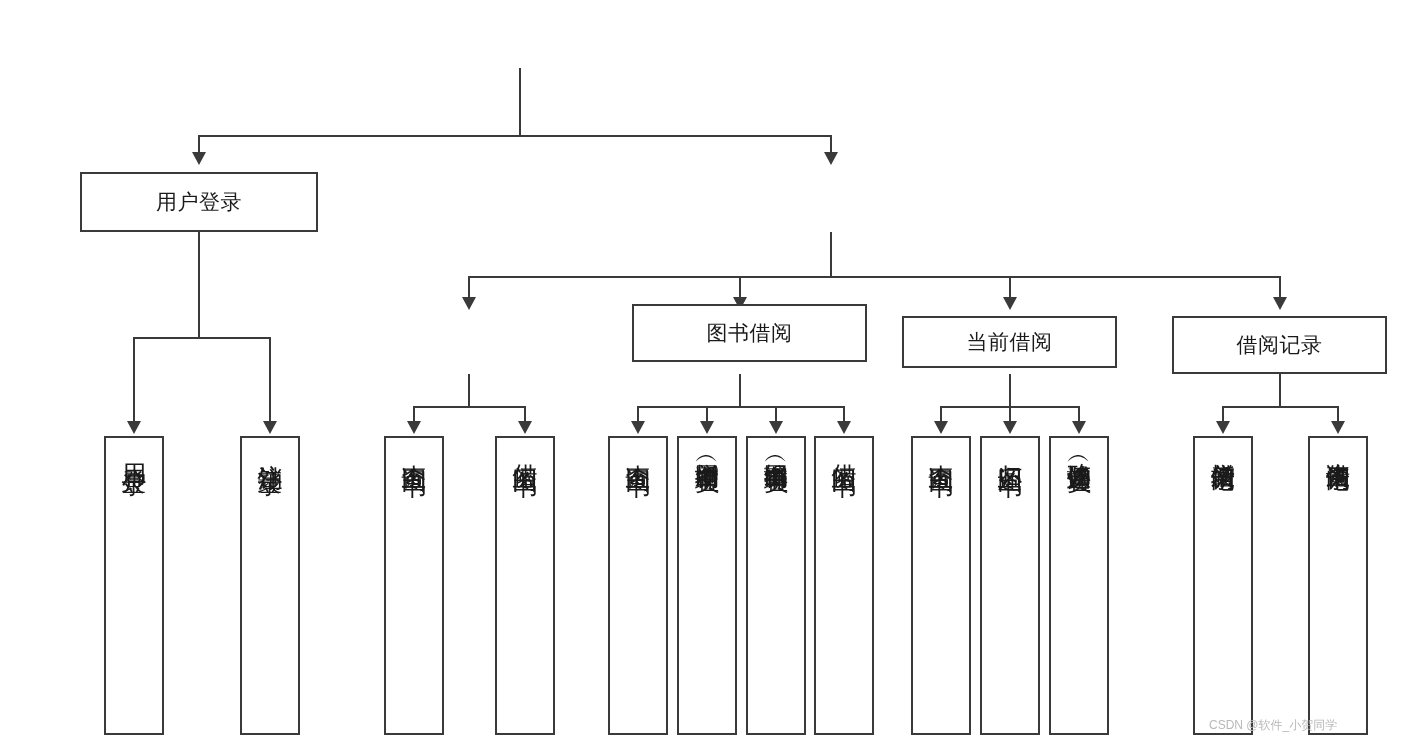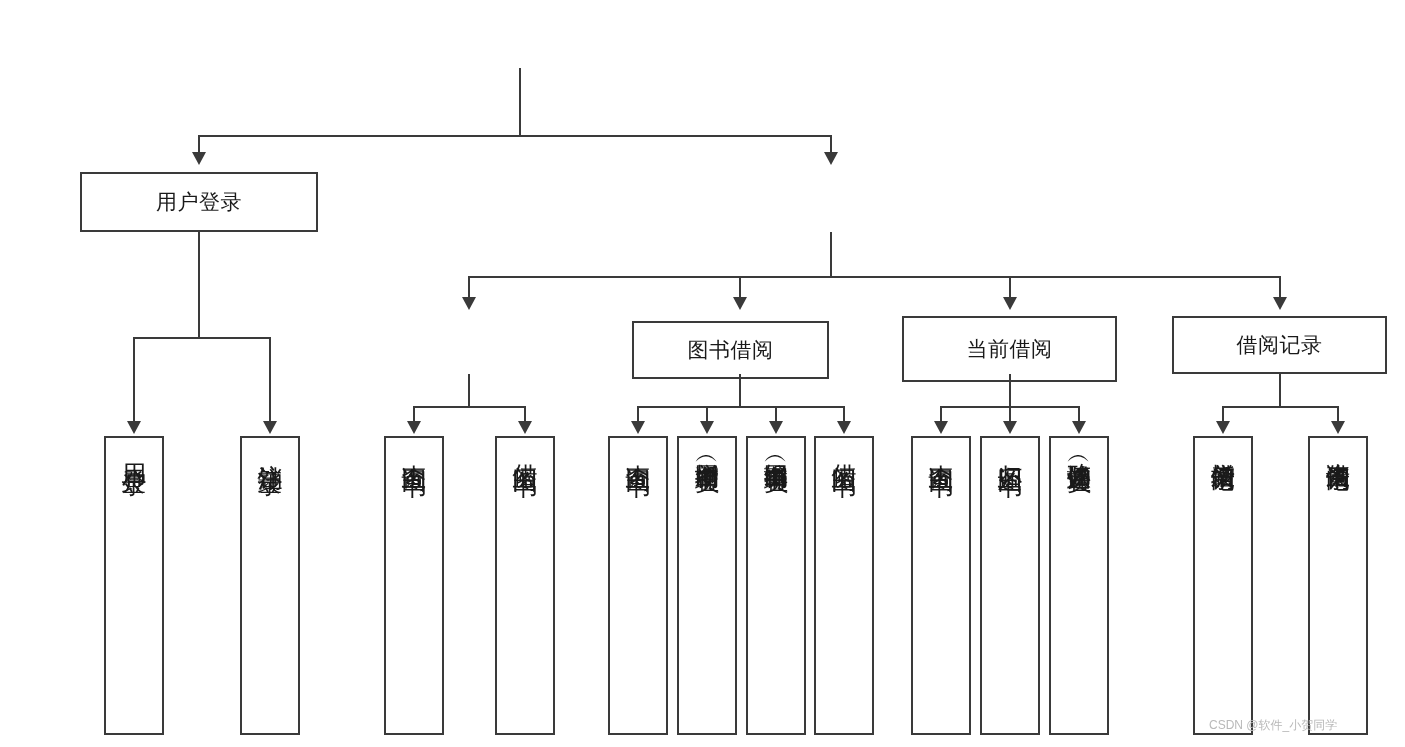--- a/index.html
+++ b/index.html
@@ -115,24 +115,24 @@
   <div class="hline" style="left:468px; top:276px; width:812px;"></div>
   <div class="vline" style="left:468px; top:276px; height:22px;"></div>
   <div class="arrow" style="left:462px; top:297px;"></div>
   <div class="vline" style="left:739px; top:276px; height:22px;"></div>
   <div class="arrow" style="left:733px; top:297px;"></div>
   <div class="vline" style="left:1009px; top:276px; height:22px;"></div>
   <div class="arrow" style="left:1003px; top:297px;"></div>
   <div class="vline" style="left:1279px; top:276px; height:22px;"></div>
   <div class="arrow" style="left:1273px; top:297px;"></div>
 
-  <div class="node horiz" style="left:632px; top:321px; width:197px; height:58px;">
+  <div class="node horiz" style="left:632px; top:304px; width:235px; height:58px;">
     <span class="lbl">图书借阅</span>
   </div>
-  <div class="node horiz" style="left:902px; top:316px; width:215px; height:66px;">
+  <div class="node horiz" style="left:902px; top:316px; width:215px; height:52px;">
     <span class="lbl">当前借阅</span>
   </div>
   <div class="node horiz" style="left:1172px; top:316px; width:215px; height:58px;">
     <span class="lbl">借阅记录</span>
   </div>
 
   <div class="vline" style="left:468px; top:374px; height:33px;"></div>
   <div class="hline" style="left:413px; top:406px; width:113px;"></div>
   <div class="vline" style="left:413px; top:406px; height:16px;"></div>
   <div class="arrow" style="left:407px; top:421px;"></div>

